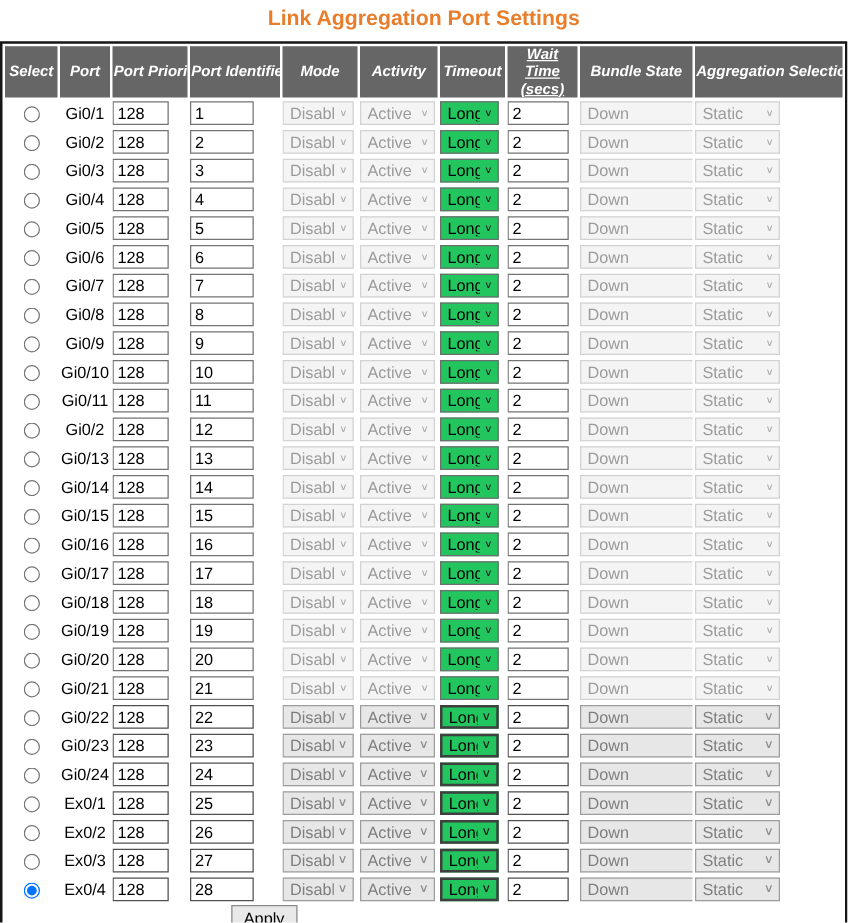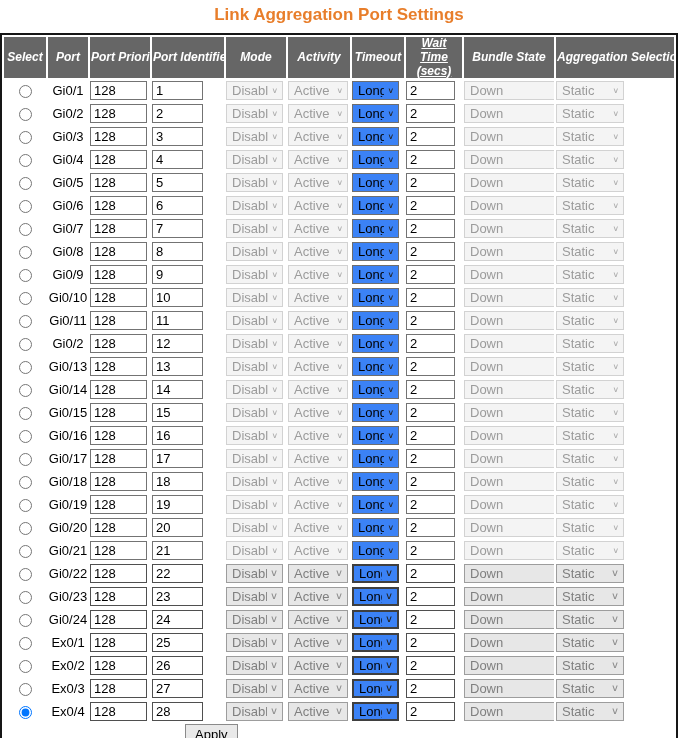--- a/index.html
+++ b/index.html
@@ -31,34 +31,34 @@
     height:21px; padding:0; vertical-align:middle; text-align:left;
     font-size:13px; color:#000; overflow:hidden;
   }
   td.c-center { text-align:center; }
   .radio { margin:0; width:13px; height:13px; vertical-align:middle; }
   .txt {
     box-sizing:border-box; height:19px; border:1px solid #737373;
     padding:1px 3px; font-size:13px; color:#000; background:#fff;
     font-family:inherit;
   }
-  .w-pri  { width:57px; }
+  .w-pri  { width:45px; }
   .w-id   { width:51px; }
   .w-wait { width:49px; }
   .sel {
     box-sizing:border-box; height:19px; display:inline-flex;
     align-items:center; justify-content:space-between;
     padding:0 4px 0 5px; font-size:13px; line-height:1;
     vertical-align:middle;
   }
   .sel .sl { white-space:nowrap; overflow:hidden; }
   .sel .arr { font-size:9px; transform:scaleY(.85); margin-left:3px; }
   .sel.dis { background:#f4f4f4; border:1px solid #d2d2d2; color:#9b9b9b; }
   .sel.dis .arr { color:#adadad; }
-  .sel.en  { background:#3b82f6; border:1px solid #6e6e6e; color:#000; }
+  .sel.en  { background:#22c55e; border:1px solid #6e6e6e; color:#000; }
   .sel.en .arr { color:#222; }
   .w-mode { width:57px; }
   .w-act  { width:60px; }
   .w-to   { width:47px; }
   .w-bun  { width:107px; }
   .w-agg  { width:68px; }
   
   tbody tr:nth-child(n+22) .sel.dis { background:#e7e7e7; border-color:#9d9d9d; color:#7f7f7f; }
   tbody tr:nth-child(n+22) .sel.dis .arr { color:#8d8d8d; font-size:11px; }
   tbody tr:nth-child(n+22) .sel.en  { border:2px solid #3f3f3f; }

